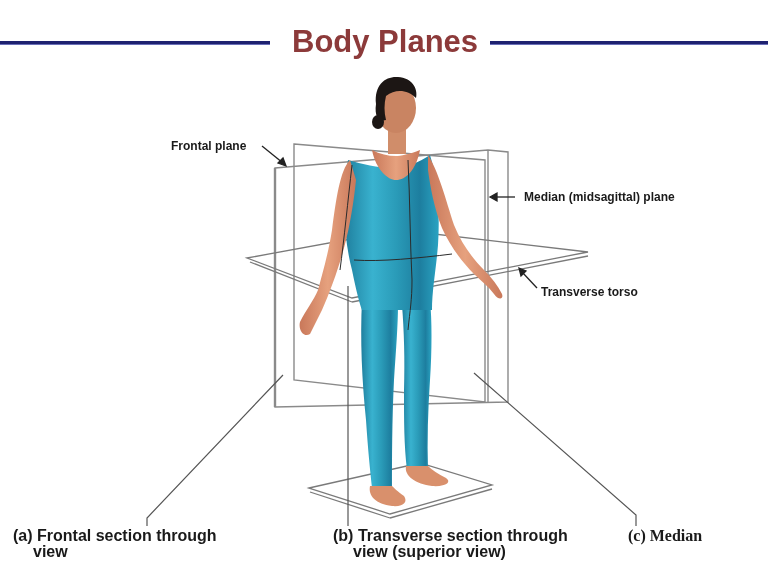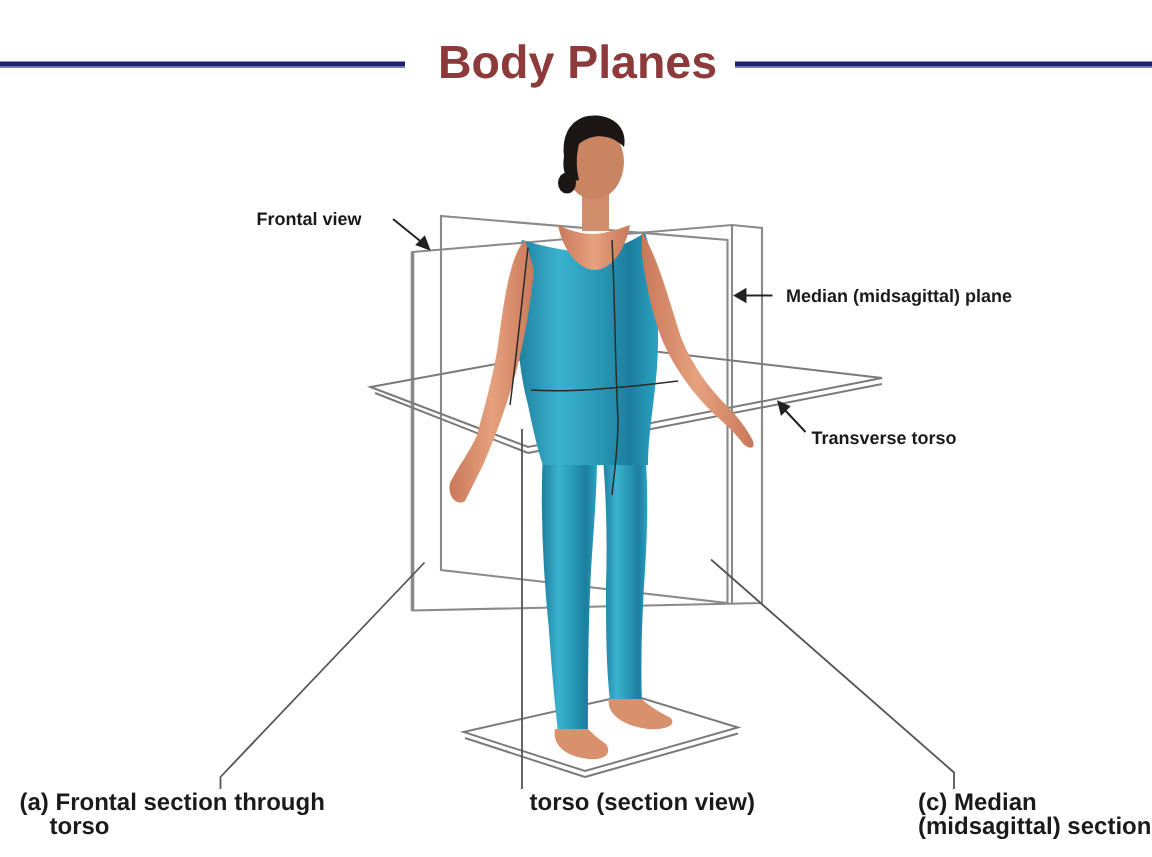--- a/index.html
+++ b/index.html
@@ -149,27 +149,27 @@
     <polygon points="519,268 526,271 521,276"></polygon>
   </g>
 
   <g fill="none" stroke="#555" stroke-width="1.2">
     <polyline points="283,375 147,518 147,526"></polyline>
     <polyline points="348,286 348,526"></polyline>
     <polyline points="474,373 636,515 636,526"></polyline>
   </g>
 </svg>
 
-<div class="label" style="left:171px; top:139px;">Frontal view</div>
+<div class="label" style="left:171px; top:139px;">Frontal plane</div>
 <div class="label" style="left:524px; top:190px;">Median (midsagittal) plane</div>
 <div class="label" style="left:541px; top:285px;">Transverse torso</div>
 
 <div class="caption" style="left:13px; top:528px;">
   <span>(a) Frontal section through</span>
-  <span class="indent">torso</span>
+  <span class="indent">view</span>
 </div>
 <div class="caption" style="left:333px; top:528px;">
-  <span class="indent-b">torso (section view)</span>
+  <span>(b) Transverse section  through</span>
+  <span class="indent-b">view (superior view)</span>
 </div>
-<div class="caption" style="left:612px; top:528px;">
+<div class="caption" style="left:628px; top:528px;font-family:Liberation Serif, serif;">
   <span style="display:block;">(c) Median</span>
-  <span style="display:block;">(midsagittal) section</span>
 </div>
 
 </body></html>

